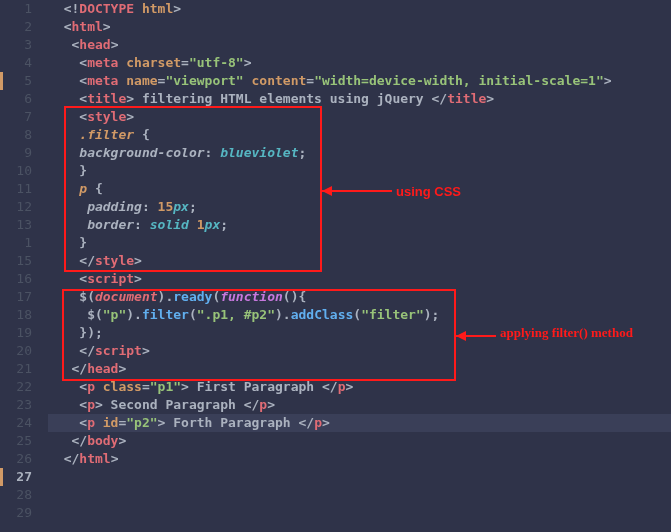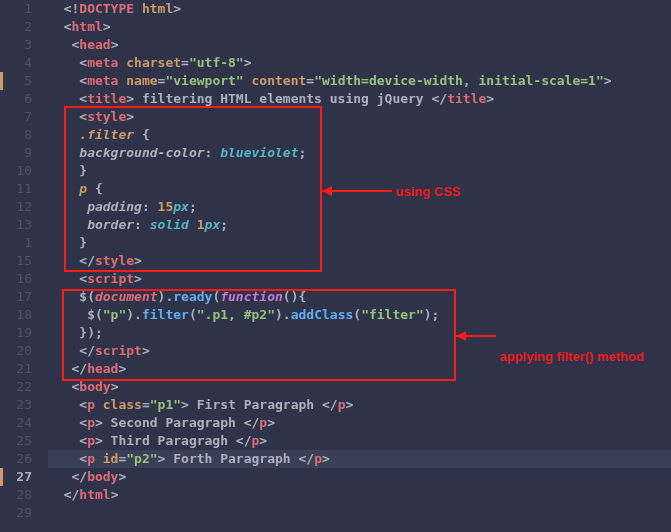--- a/index.html
+++ b/index.html
@@ -143,32 +143,30 @@
 <div class="line"><span>     </span><span class="t-prop">padding</span><span class="t-br">: </span><span class="t-num">15</span><span class="t-val">px</span><span class="t-br">;</span></div>
 <div class="line"><span>     </span><span class="t-prop">border</span><span class="t-br">: </span><span class="t-val">solid</span><span> </span><span class="t-num">1</span><span class="t-val">px</span><span class="t-br">;</span></div>
 <div class="line"><span>    </span><span class="t-br">}</span></div>
 <div class="line"><span>    </span><span class="t-br">&lt;/</span><span class="t-tag">style</span><span class="t-br">&gt;</span></div>
 <div class="line"><span>    </span><span class="t-br">&lt;</span><span class="t-tag">script</span><span class="t-br">&gt;</span></div>
 <div class="line"><span>    </span><span class="t-chain">$(</span><span class="t-jvar">document</span><span class="t-chain">).</span><span class="t-fn">ready</span><span class="t-chain">(</span><span class="t-kw">function</span><span class="t-chain">(){</span></div>
 <div class="line"><span>     </span><span class="t-chain">$(</span><span class="t-str">"p"</span><span class="t-chain">).</span><span class="t-fn">filter</span><span class="t-chain">(</span><span class="t-str">".p1, #p2"</span><span class="t-chain">).</span><span class="t-fn">addClass</span><span class="t-chain">(</span><span class="t-str">"filter"</span><span class="t-chain">);</span></div>
 <div class="line"><span>    </span><span class="t-chain">});</span></div>
 <div class="line"><span>    </span><span class="t-br">&lt;/</span><span class="t-tag">script</span><span class="t-br">&gt;</span></div>
 <div class="line"><span>   </span><span class="t-br">&lt;/</span><span class="t-tag">head</span><span class="t-br">&gt;</span></div>
-<div class="line"><span>   </span><span class="t-br">&lt;</span><span class="t-tag">body</span><span class="t-br">&gt;</span></div>
 <div class="line"><span>    </span><span class="t-br">&lt;</span><span class="t-tag">p</span><span> </span><span class="t-attr">class</span><span class="t-br">=</span><span class="t-str">"p1"</span><span class="t-br">&gt;</span><span class="t-txt"> First Paragraph </span><span class="t-br">&lt;/</span><span class="t-tag">p</span><span class="t-br">&gt;</span></div>
 <div class="line"><span>    </span><span class="t-br">&lt;</span><span class="t-tag">p</span><span class="t-br">&gt;</span><span class="t-txt"> Second Paragraph </span><span class="t-br">&lt;/</span><span class="t-tag">p</span><span class="t-br">&gt;</span></div>
-<div class="line"><span>    </span><span class="t-br">&lt;</span><span class="t-tag">p</span><span class="t-br">&gt;</span><span class="t-txt"> Third Paragragh </span><span class="t-br">&lt;/</span><span class="t-tag">p</span><span class="t-br">&gt;</span></div>
 <div class="line hl"><span>    </span><span class="t-br">&lt;</span><span class="t-tag">p</span><span> </span><span class="t-attr">id</span><span class="t-br">=</span><span class="t-str">"p2"</span><span class="t-br">&gt;</span><span class="t-txt"> Forth Paragraph </span><span class="t-br">&lt;/</span><span class="t-tag">p</span><span class="t-br">&gt;</span></div>
 <div class="line"><span>   </span><span class="t-br">&lt;/</span><span class="t-tag">body</span><span class="t-br">&gt;</span></div>
 <div class="line"><span>  </span><span class="t-br">&lt;/</span><span class="t-tag">html</span><span class="t-br">&gt;</span></div>
 
   </div>
 </div>
 
 <div class="redbox" style="left:64px; top:106px; width:258px; height:166px;"></div>
 <div class="arrow-line" style="left:322px; top:190px; width:70px;"></div>
 <div class="arrow-head" style="left:322px; top:186px;"></div>
 <div class="anno-label" style="left:396px; top:183px;">using CSS</div>
 
 <div class="redbox" style="left:62px; top:289px; width:394px; height:92px;"></div>
 <div class="arrow-line" style="left:456px; top:335px; width:40px;"></div>
 <div class="arrow-head" style="left:456px; top:331px;"></div>
-<div class="anno-label" style="left:500px; top:348px;">applying filter() method</div>
+<div class="anno-label" style="left:500px; top:324px;font-family:Liberation Serif, serif;">applying filter() method</div>
 
 </body></html>

